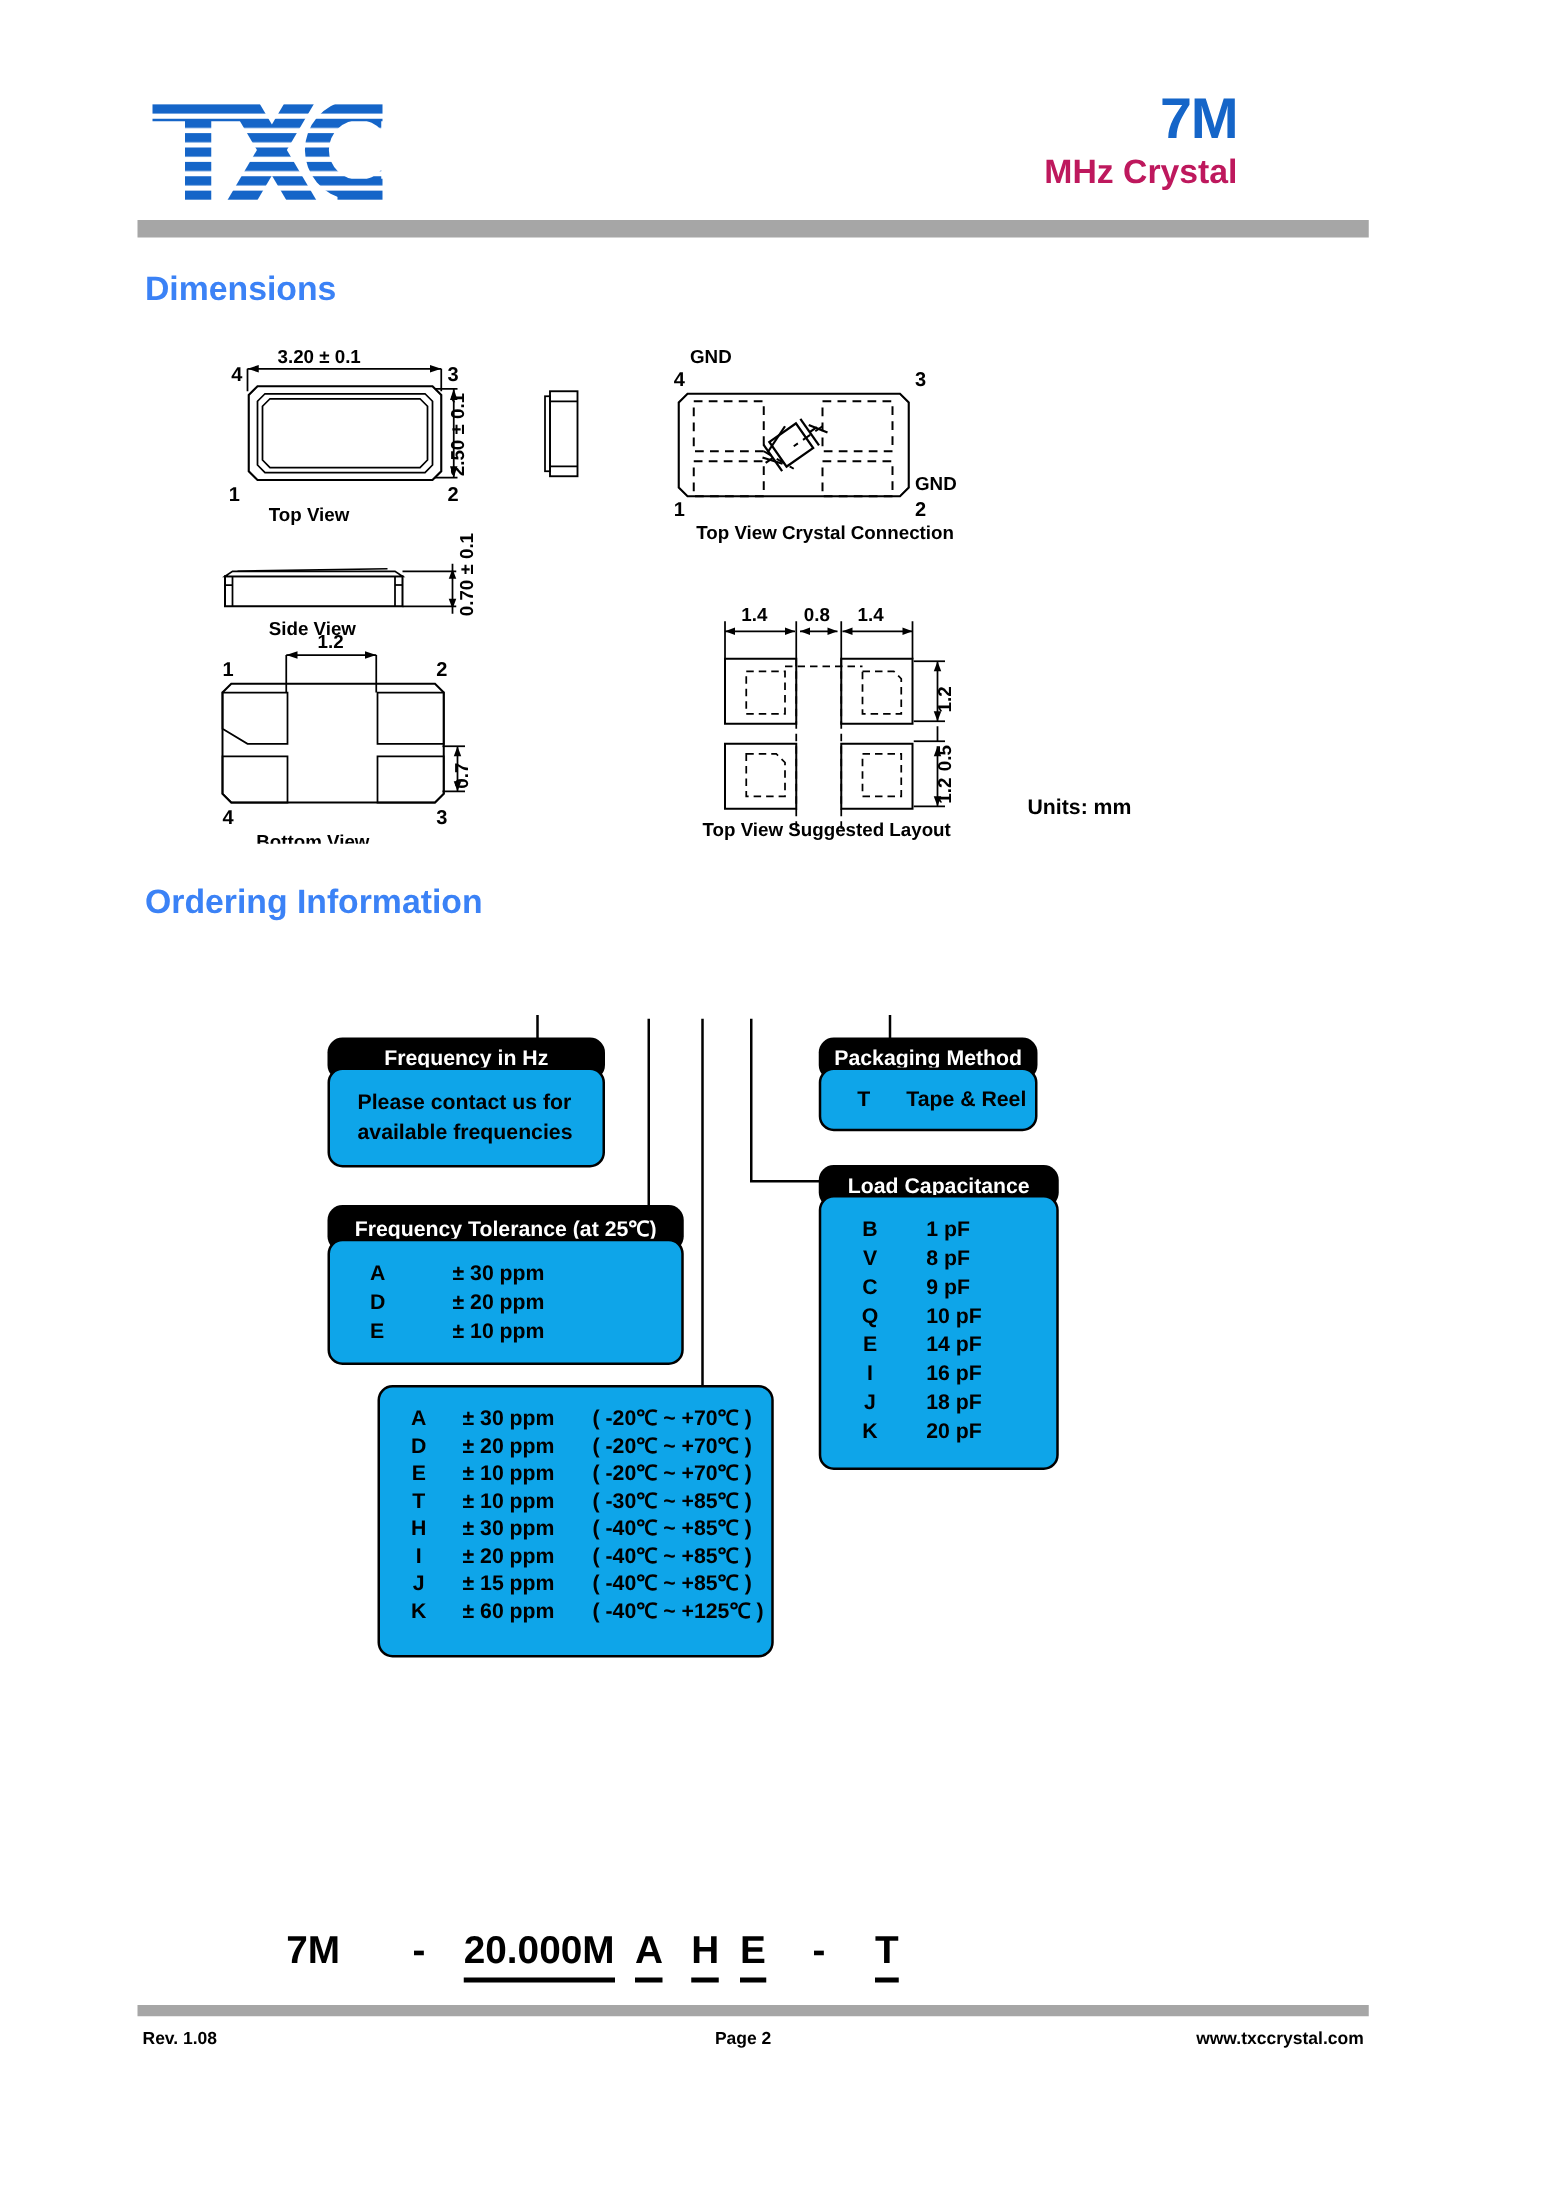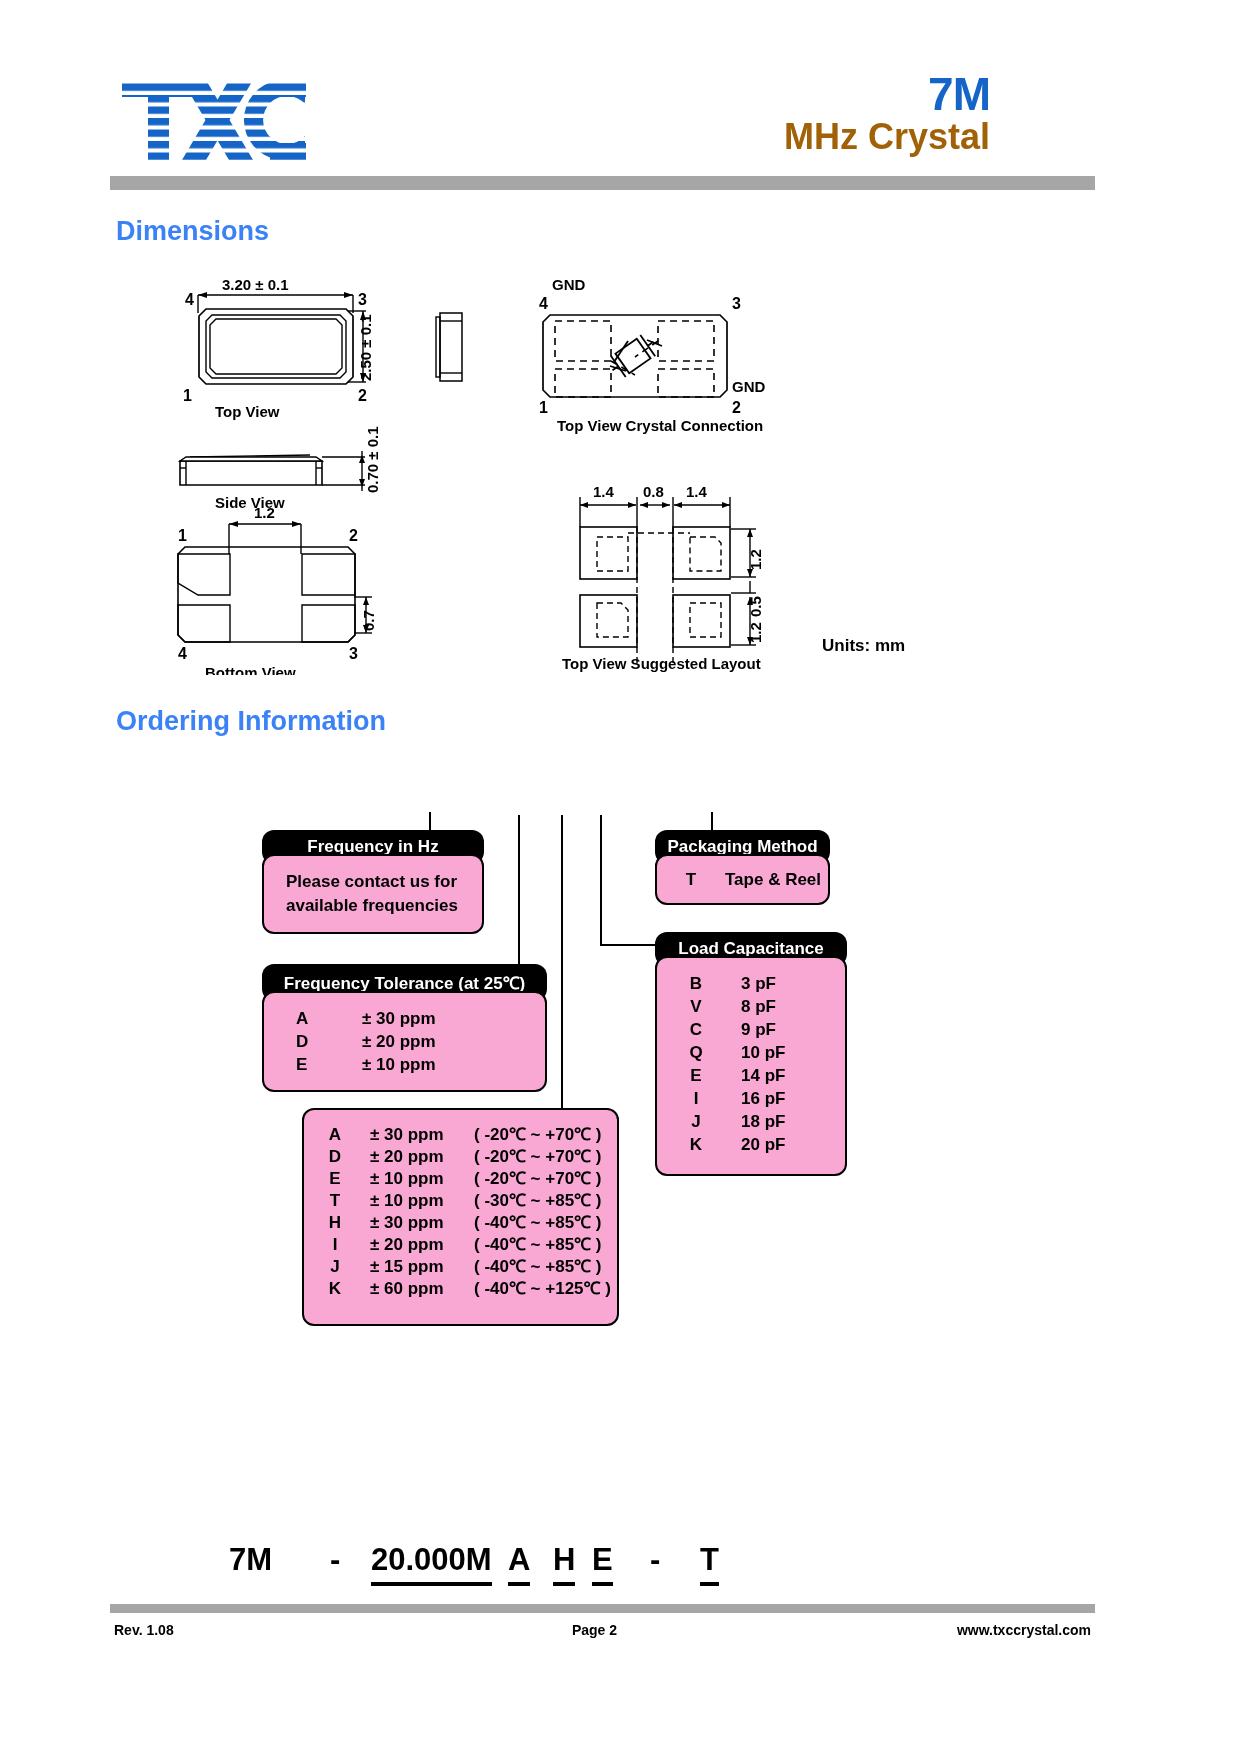--- a/index.html
+++ b/index.html
@@ -15,21 +15,21 @@
 
   
   .header{position:absolute;left:110px;top:60px;width:1020px;height:120px;}
   .logo{position:absolute;left:10px;top:12px;width:250px;height:100px;}
   .logo svg{display:block;}
   .hdr-right{position:absolute;right:140px;top:8px;text-align:right;}
   .hdr-title{
     font-size:46px;font-weight:bold;color:#1565c8;line-height:52px;letter-spacing:-1px;
   }
   .hdr-sub{
-    font-size:36px;font-weight:bold;color:#a16207;line-height:34px;
+    font-size:27px;font-weight:bold;color:#be185d;line-height:34px;
   }
   .hdr-bar{
     position:absolute;left:110px;top:176px;width:985px;height:14px;background:#a6a6a6;
   }
 
   
   .sec-title{
     position:absolute;font-size:27px;font-weight:bold;color:#3b82f6;
   }
   #sec-dimensions{left:116px;top:216px;}
@@ -56,21 +56,21 @@
   .conn{position:absolute;left:0;top:760px;width:1240px;height:700px;pointer-events:none;}
 
   
   .box{position:absolute;}
   .box .cap{
     background:#000;color:#fff;font-size:17px;font-weight:bold;
     text-align:center;border-radius:12px 12px 12px 12px;
     padding:7px 10px 7px 10px;position:relative;z-index:2;
   }
   .box .body{
-    background:#f9a8d4;border:2px solid #000;border-radius:12px;
+    background:#0ea5e9;border:2px solid #000;border-radius:12px;
     margin-top:-10px;padding:14px 10px 12px 10px;position:relative;z-index:3;
   }
   .row{display:flex;font-size:17px;font-weight:bold;line-height:23px;}
   .row .k{width:52px;text-align:center;flex:none;}
   .row .v{flex:none;}
   .row .r{flex:none;}
 
   #box-freq{left:262px;top:830px;width:222px;}
   #box-freq .body{padding:14px 16px 14px 22px;}
   #box-freq .txt{font-size:17px;font-weight:bold;line-height:24px;}
@@ -418,21 +418,21 @@
         <span class="v">Tape &amp; Reel</span>
       </div>
     </div>
   </div>
 
   <div class="box" id="box-load">
     <div class="cap">Load Capacitance</div>
     <div class="body">
       <div class="row">
         <span class="k">B</span>
-        <span class="v">3 pF</span>
+        <span class="v">1 pF</span>
       </div>
       <div class="row">
         <span class="k">V</span>
         <span class="v">8 pF</span>
       </div>
       <div class="row">
         <span class="k">C</span>
         <span class="v">9 pF</span>
       </div>
       <div class="row">

